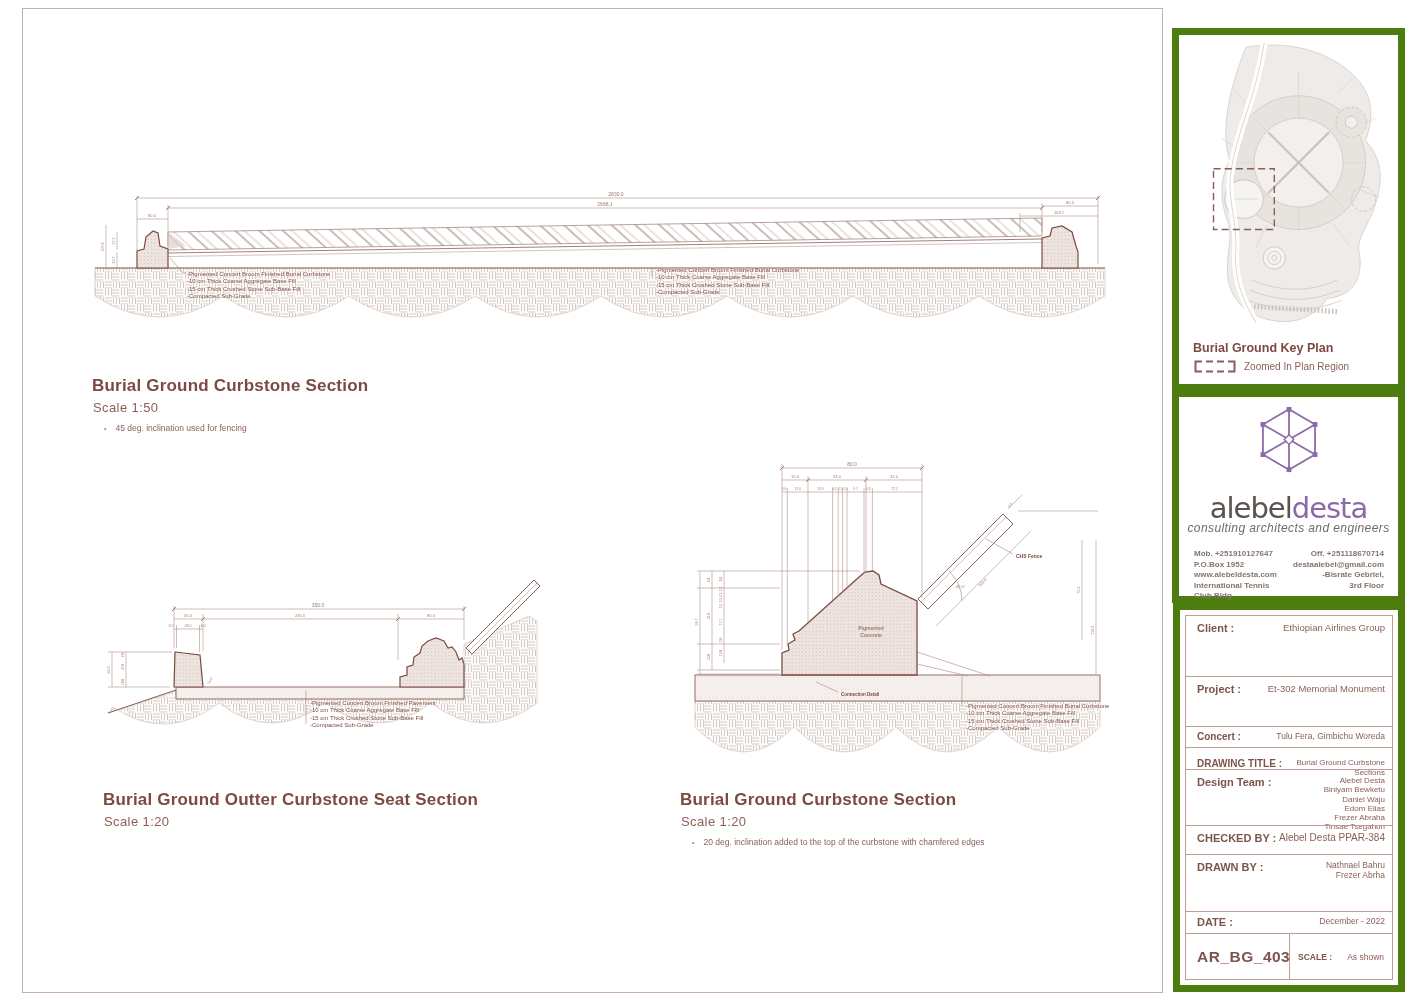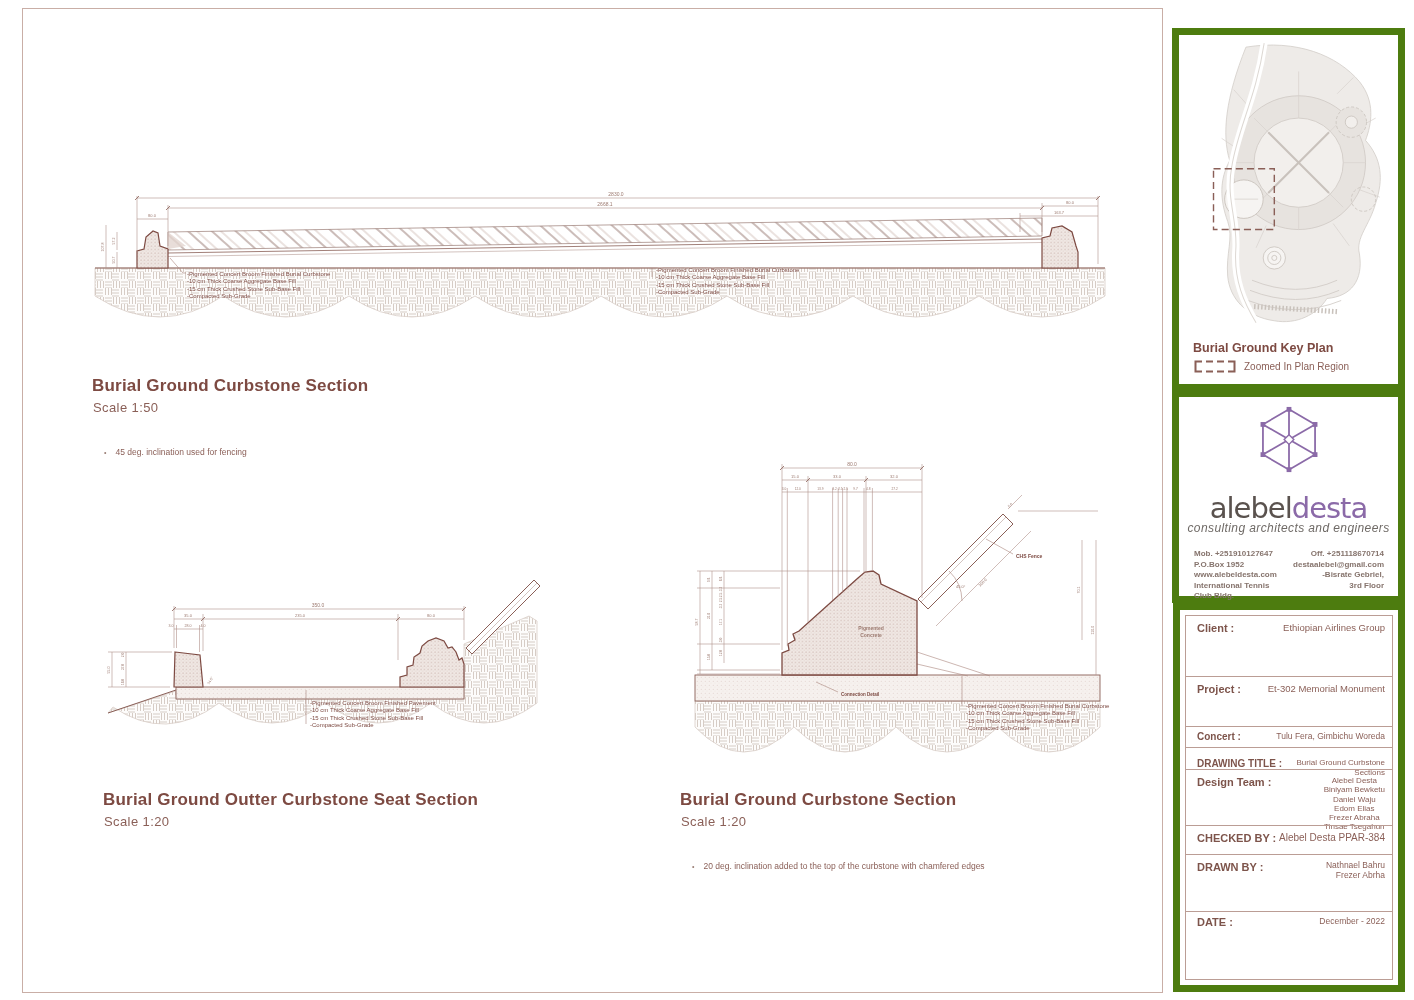--- a/index.html
+++ b/index.html
@@ -11,21 +11,21 @@
   svg text{fill:#9c7a70;}
   .dim{font-size:5px;}
   .dim-s{font-size:4px;}
   .dim-xs{font-size:3.6px;}
   .dim-xxs{font-size:3.2px;}
   .sv-lbl{font-size:5px;font-weight:bold;fill:#7d4a42;}
   .sv-lbl-s{font-size:4.5px;font-weight:bold;fill:#7d4a42;}
   
   .sec-title{font-size:17px;font-weight:bold;color:#7d4a42;letter-spacing:.2px;white-space:nowrap;}
   .sec-scale{font-size:13px;color:#8a5f57;letter-spacing:.4px;}
-  .sec-note{font-size:8.5px;color:#8a5f57;display:flex;gap:9px;align-items:center;white-space:nowrap;margin-top:24px;}
+  .sec-note{font-size:8.5px;color:#8a5f57;display:flex;gap:9px;align-items:center;white-space:nowrap;}
   .sec-note .blt{font-size:7px;color:#9c8078;}
   .ann{font-size:6px;line-height:7.3px;color:#7d4a42;text-shadow:0 0 2px #fff,0 0 2px #fff;white-space:nowrap;}
   
   .side-box{border:7px solid #4d7c0f;background:#fff;}
   .kp-box{left:1172px;top:28px;width:219px;height:349px;}
   .kp-title{left:14px;top:306px;font-size:12.5px;font-weight:bold;color:#7d4a42;}
   .kp-legend{left:14px;top:325px;display:flex;align-items:center;gap:7px;font-size:10px;color:#8a5f57;}
   .logo-box{left:1172px;top:390px;width:219px;height:199px;}
   .logo-word{left:0;top:94px;width:219px;text-align:center;font-size:29px;font-weight:normal;letter-spacing:-1px;font-family:"DejaVu Sans",sans-serif;}
   .logo-word .w1{color:#5a524e;}
@@ -36,21 +36,21 @@
   .logo-contact .cr{text-align:right;}
   
   .tb-box{left:1173px;top:603px;width:218px;height:375px;}
   .tb-inner{position:absolute;left:5px;top:5px;right:5px;bottom:5px;border:1px solid #bb9d95;display:flex;flex-direction:column;color:#7d544b;}
   .tb-row{border-top:1px solid #bb9d95;display:flex;justify-content:space-between;align-items:flex-start;padding:6px 7px 0 11px;box-sizing:border-box;}
   .tb-row:first-child{border-top:none;}
   .tb-lab{font-size:11px;font-weight:bold;white-space:nowrap;}
   .tb-lab-s{font-size:10px;font-weight:bold;white-space:nowrap;}
   .tb-val{font-size:9.5px;text-align:right;color:#8a5f57;}
   .tb-val-s{font-size:8px;line-height:9.5px;text-align:right;color:#8a5f57;}
-  .tb-list{font-size:8px;line-height:9.3px;text-align:center;color:#8a5f57;}
+  .tb-list{font-size:8px;line-height:9.3px;text-align:right;color:#8a5f57;}
   .tb-sheetrow{display:flex;align-items:stretch;padding:0;flex:1;}
   .tb-sheetno{width:104px;display:flex;align-items:center;padding-left:11px;font-size:15.5px;font-weight:bold;letter-spacing:.5px;border-right:1px solid #bb9d95;box-sizing:border-box;}
   .tb-scalecell{flex:1;display:flex;align-items:center;justify-content:space-between;padding:0 8px 0 8px;font-size:8.5px;color:#8a5f57;}
   .tb-scalecell .sl{font-weight:bold;color:#7d544b;}
 </style>
 </head>
 <body>
 
 <div class="abs main-panel"></div>
 
@@ -433,14 +433,21 @@
       <span class="tb-lab">DRAWN BY :</span>
       <span class="tb-val-s" style="font-size:8.5px">
         <div>Nathnael Bahru</div>
           <div>Frezer Abrha</div>
       </span>
     </div>
     <div class="tb-row" style="height:22px;padding-top:4px">
       <span class="tb-lab">DATE :</span>
       <span class="tb-val" style="font-size:8.5px">December - 2022</span>
     </div>
+    <div class="tb-row tb-sheetrow">
+      <span class="tb-sheetno">AR_BG_403</span>
+      <span class="tb-scalecell">
+        <span class="sl">SCALE :</span>
+        <span>As shown</span>
+      </span>
+    </div>
   </div>
 </div>
 
 </body></html>

